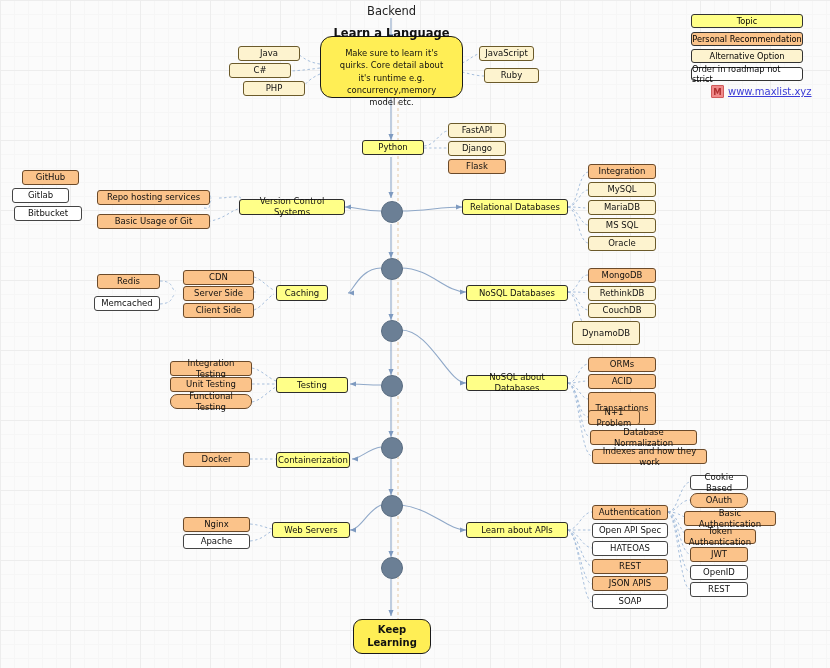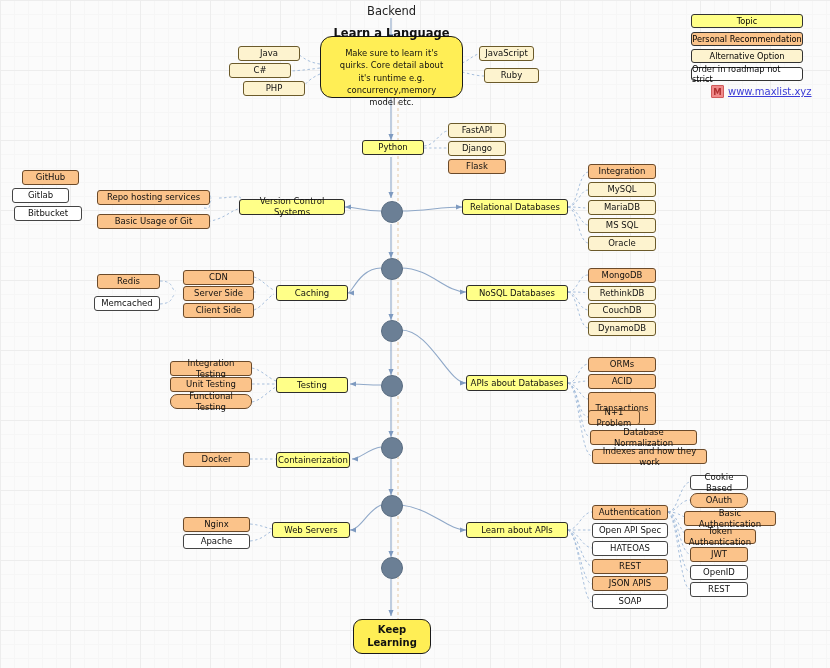--- a/index.html
+++ b/index.html
@@ -189,34 +189,34 @@
   <div class="node t-alt" style="left:588px;top:182px;width:68px;height:15px;">MySQL</div>
   <div class="node t-alt" style="left:588px;top:200px;width:68px;height:15px;">MariaDB</div>
   <div class="node t-alt" style="left:588px;top:218px;width:68px;height:15px;">MS SQL</div>
   <div class="node t-alt" style="left:588px;top:236px;width:68px;height:15px;">Oracle</div>
 
   <div class="node t-rec" style="left:97px;top:274px;width:63px;height:15px;">Redis</div>
   <div class="node t-plain" style="left:94px;top:296px;width:66px;height:15px;">Memcached</div>
   <div class="node t-rec" style="left:183px;top:270px;width:71px;height:15px;">CDN</div>
   <div class="node t-rec" style="left:183px;top:286px;width:71px;height:15px;">Server Side</div>
   <div class="node t-rec" style="left:183px;top:303px;width:71px;height:15px;">Client Side</div>
-  <div class="node t-topic" style="left:276px;top:285px;width:72px;height:16px;">Caching</div>
+  <div class="node t-topic" style="left:276px;top:285px;width:52px;height:16px;">Caching</div>
 
   <div class="node t-topic" style="left:466px;top:285px;width:102px;height:16px;">NoSQL Databases</div>
   <div class="node t-rec" style="left:588px;top:268px;width:68px;height:15px;">MongoDB</div>
   <div class="node t-alt" style="left:588px;top:286px;width:68px;height:15px;">RethinkDB</div>
   <div class="node t-alt" style="left:588px;top:303px;width:68px;height:15px;">CouchDB</div>
-  <div class="node t-alt" style="left:588px;top:321px;width:68px;height:15px;">DynamoDB</div>
+  <div class="node t-alt" style="left:572px;top:321px;width:68px;height:24px;">DynamoDB</div>
 
   <div class="node t-rec" style="left:170px;top:361px;width:82px;height:15px;">Integration Testing</div>
   <div class="node t-rec" style="left:170px;top:377px;width:82px;height:15px;">Unit Testing</div>
   <div class="node t-rec" style="left:170px;top:394px;width:82px;height:15px;border-radius:7px;">Functional Testing</div>
   <div class="node t-topic" style="left:276px;top:377px;width:72px;height:16px;">Testing</div>
 
-  <div class="node t-topic" style="left:466px;top:375px;width:102px;height:16px;">APIs about Databases</div>
+  <div class="node t-topic" style="left:466px;top:375px;width:102px;height:16px;">NoSQL about Databases</div>
   <div class="node t-rec" style="left:588px;top:357px;width:68px;height:15px;">ORMs</div>
   <div class="node t-rec" style="left:588px;top:374px;width:68px;height:15px;">ACID</div>
   <div class="node t-rec" style="left:588px;top:392px;width:68px;height:33px;">Transactions</div>
   <div class="node t-rec" style="left:588px;top:410px;width:52px;height:15px;">N+1 Problem</div>
   <div class="node t-rec" style="left:590px;top:430px;width:107px;height:15px;">Database Normalization</div>
   <div class="node t-rec" style="left:592px;top:449px;width:115px;height:15px;">Indexes and how they work</div>
 
   <div class="node t-rec" style="left:183px;top:452px;width:67px;height:15px;">Docker</div>
   <div class="node t-topic" style="left:276px;top:452px;width:74px;height:16px;">Containerization</div>
 

